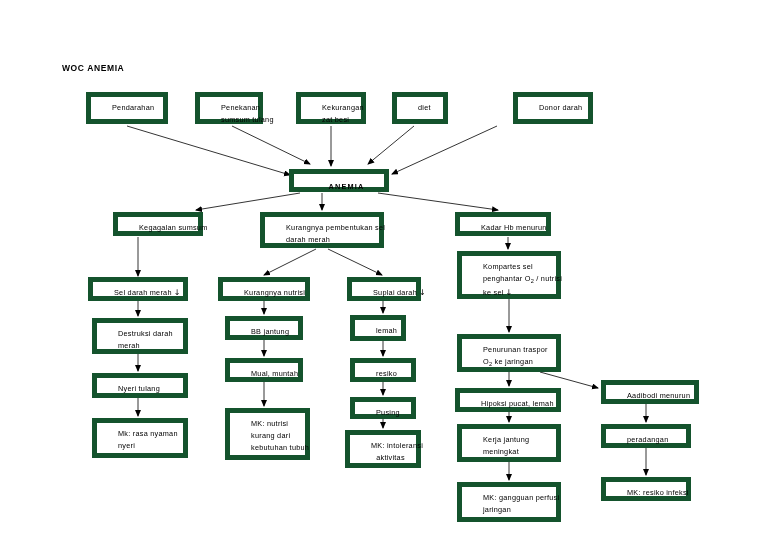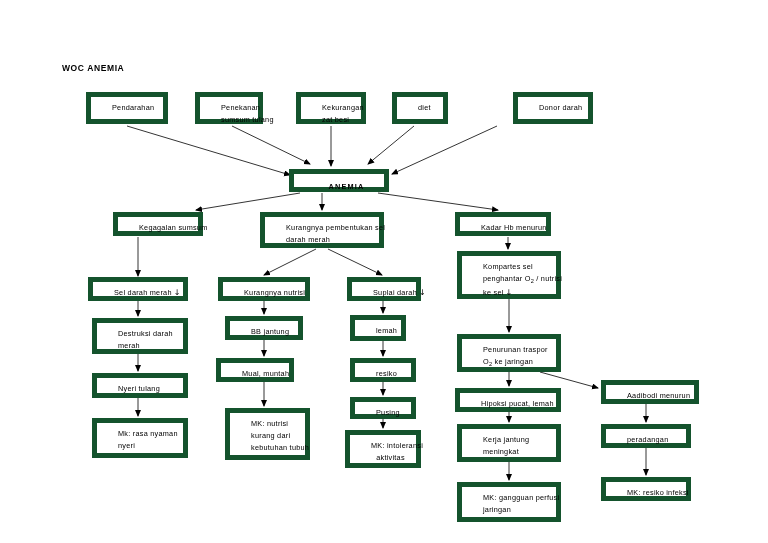--- a/index.html
+++ b/index.html
@@ -151,21 +151,21 @@
       <div class="node" style="left: 92px; top: 418px; width: 96px; height: 40px;">
         <span class="ln">Mk: rasa nyaman</span>
         <span class="ln">nyeri</span>
       </div>
       <div class="node" style="left: 218px; top: 277px; width: 92px; height: 24px;">
         <span class="ln">Kurangnya nutrisi</span>
       </div>
       <div class="node" style="left: 225px; top: 316px; width: 78px; height: 24px;">
         <span class="ln">BB jantung</span>
       </div>
-      <div class="node" style="left: 216px; top: 358px; width: 78px; height: 24px;">
+      <div class="node" style="left: 225px; top: 358px; width: 78px; height: 24px;">
         <span class="ln">Mual, muntah</span>
       </div>
       <div class="node" style="left: 225px; top: 408px; width: 85px; height: 52px;">
         <span class="ln">MK: nutrisi</span>
         <span class="ln">kurang dari</span>
         <span class="ln">kebutuhan tubuh</span>
       </div>
       <div class="node" style="left: 347px; top: 277px; width: 74px; height: 24px;">
         <span class="ln">Suplai darah<span class="dn">↓</span></span>
       </div>

